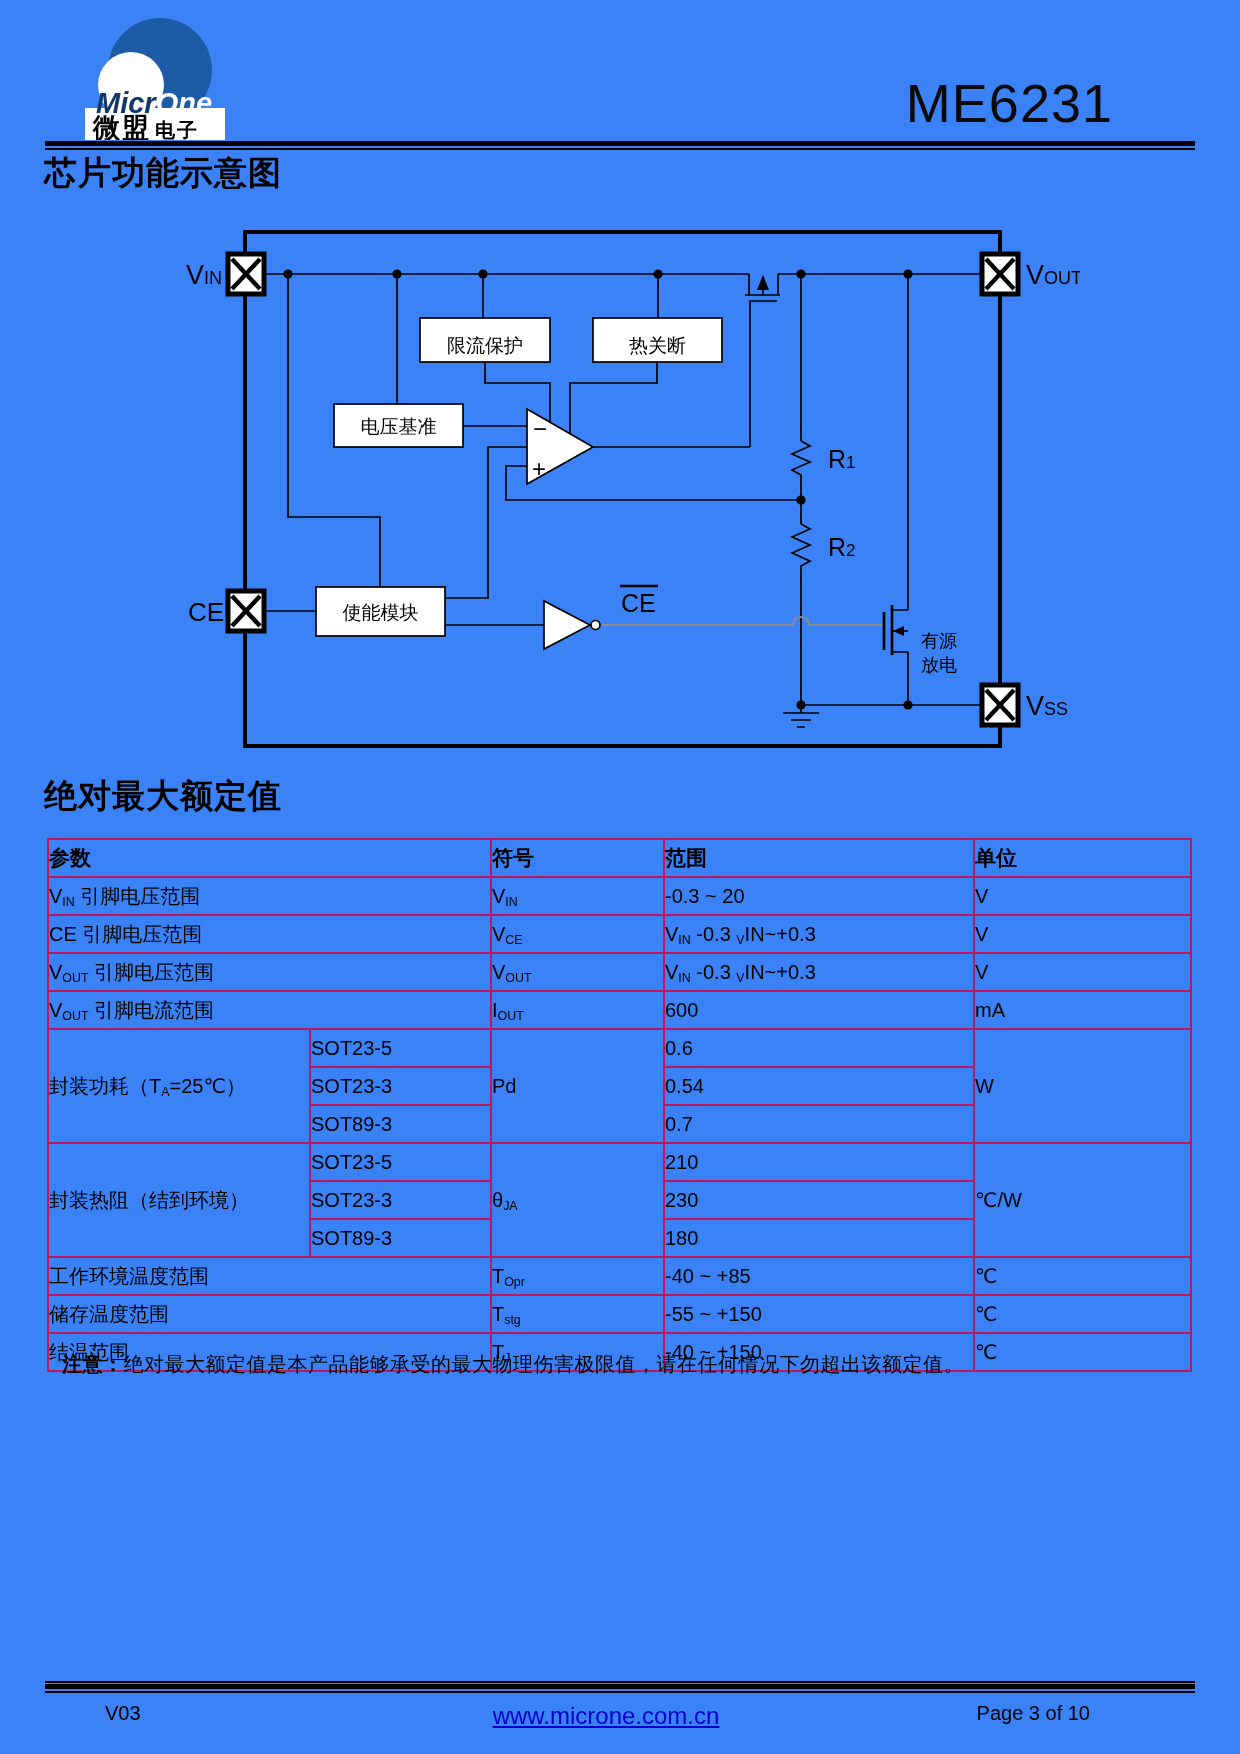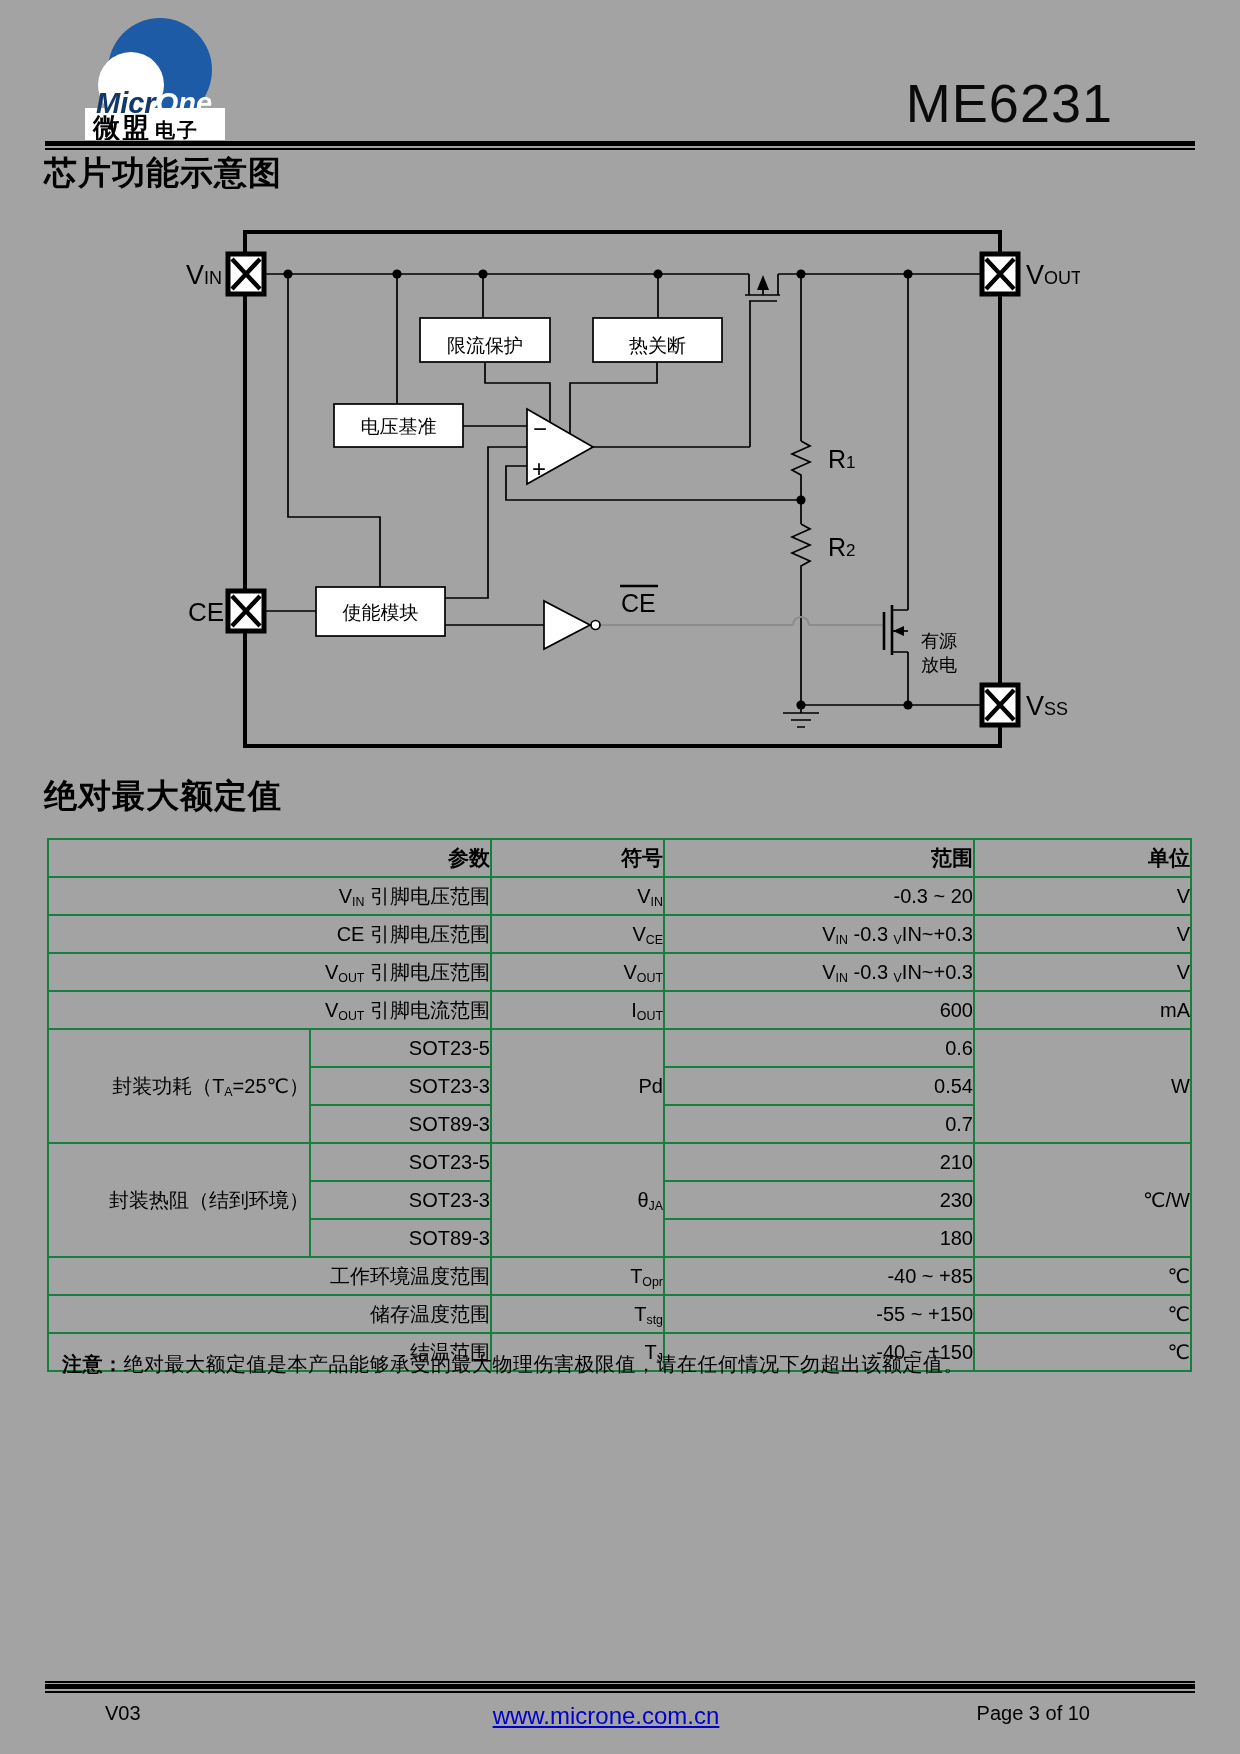--- a/index.html
+++ b/index.html
@@ -1,30 +1,30 @@
 <!DOCTYPE html>
 <html><head>
 <meta charset="utf-8">
 <style>
   html,body{margin:0;padding:0;background:#e8e8e8;}
-  .page{position:relative;width:1240px;height:1754px;background:#a3a3a3;margin:0 auto;overflow:hidden;
+  .page{position:relative;width:1240px;height:1754px;background:#3b82f6;margin:0 auto;overflow:hidden;
         font-family:"Liberation Sans","DejaVu Sans",sans-serif;color:#000;}
   .abs{position:absolute;}
 
   
   .chip-name{position:absolute;top:72px;right:127px;font-size:54px;letter-spacing:1px;color:#0a0a0a;}
   .rule-thick{position:absolute;left:45px;width:1150px;height:5px;background:#000;}
   .rule-thin{position:absolute;left:45px;width:1150px;height:2px;background:#000;}
 
   .sec-title{position:absolute;left:44px;font-family:"DejaVu Serif","Liberation Serif",serif;
              font-weight:bold;font-size:33px;letter-spacing:1px;}
 
   
   table.amr{position:absolute;left:47px;top:838px;border-collapse:collapse;table-layout:fixed;width:1143px;}
-  table.amr td,table.amr th{border:2px solid #15803d;height:36px;padding:0;text-align:right;vertical-align:middle;
+  table.amr td,table.amr th{border:2px solid #be185d;height:36px;padding:0;text-align:left;vertical-align:middle;
       font-size:20px;font-family:"Liberation Sans","DejaVu Sans",sans-serif;overflow:hidden;}
   table.amr th{font-size:21px;font-weight:bold;}
   td.sym{font-size:22px;}
   td.rng{font-size:21px;}
   td.unit{font-size:21px;}
   sub.sb{font-size:62%;vertical-align:-0.22em;line-height:0;}
 
   .note{position:absolute;left:62px;top:1351px;width:1140px;font-size:20px;
         font-family:"Liberation Serif","DejaVu Serif",serif;letter-spacing:0.5px;}
   .note b{font-family:inherit;}

